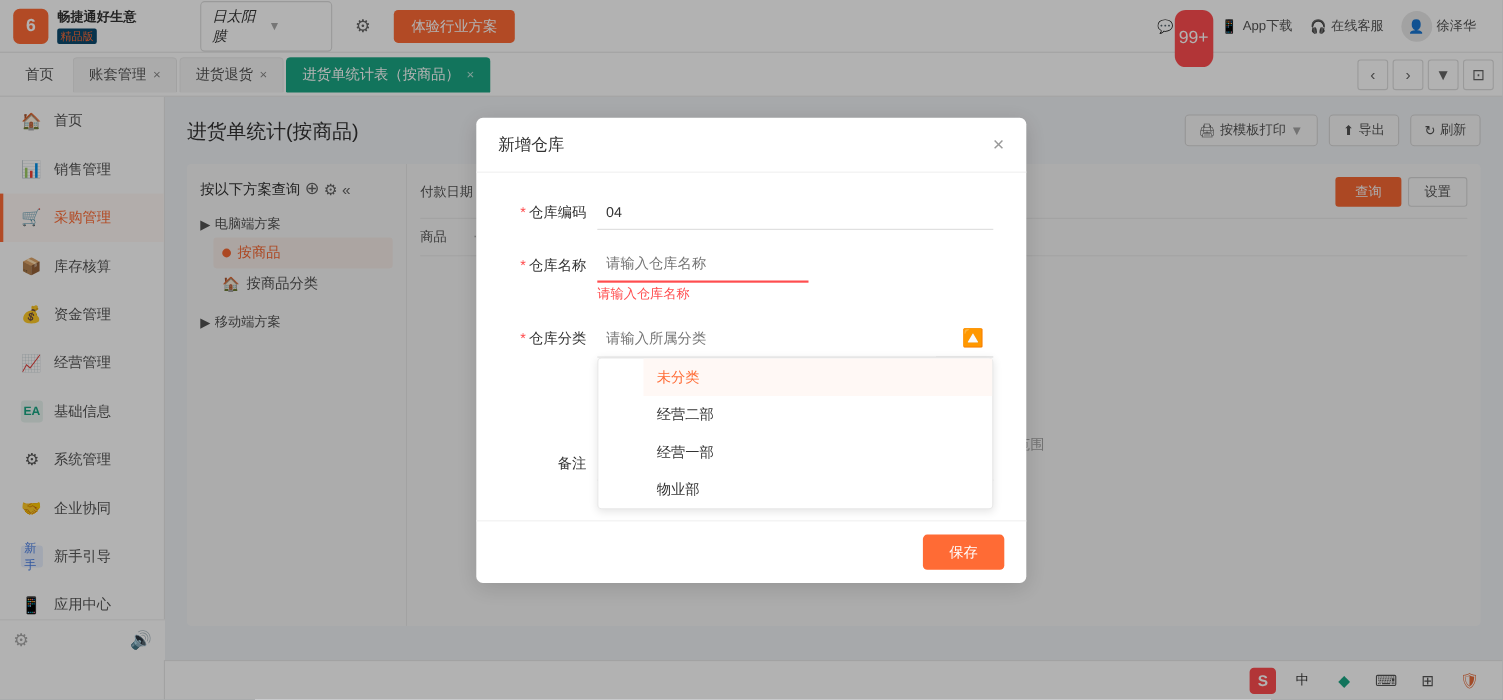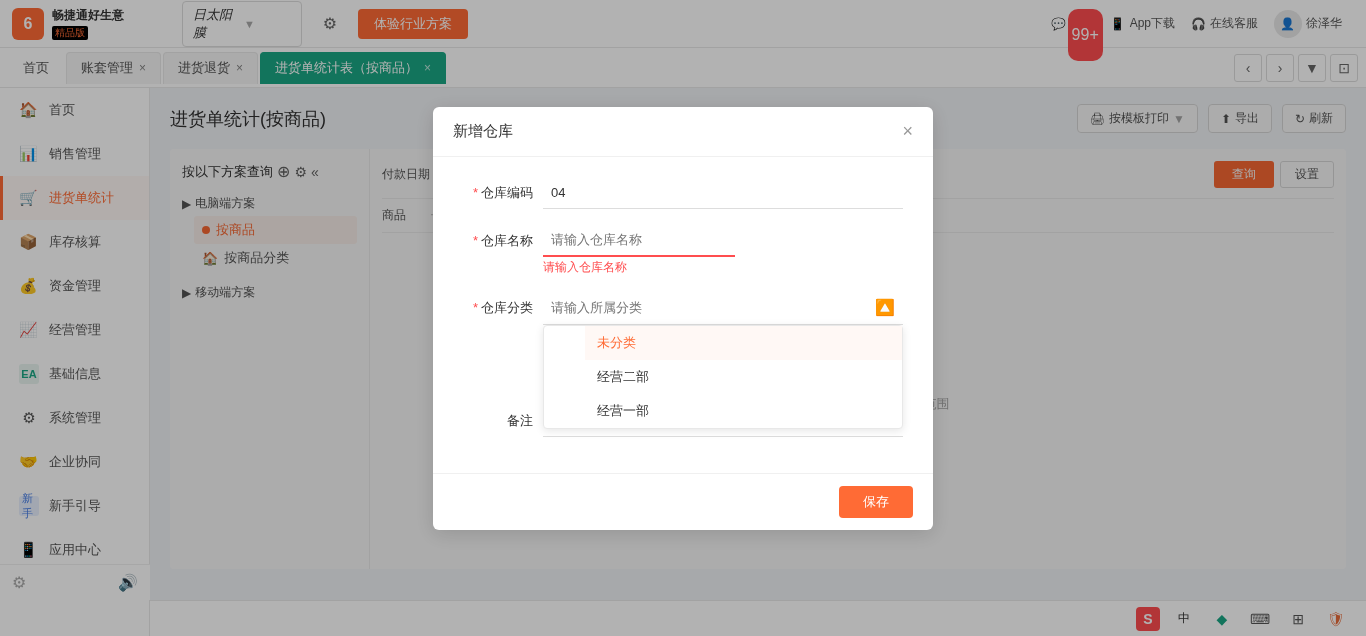--- a/index.html
+++ b/index.html
@@ -422,21 +422,21 @@
     }
   </style>
 </head>
 <body>
 
 <div class="top-header">
   <div class="logo-area">
     <div class="logo-icon">6</div>
     <div>
       <div style="font-size:12px;font-weight:bold;color:#333;">畅捷通好生意</div>
-      <div style="font-size:10px;color:#ff6b35;background:#000000;border-radius:2px;padding:0 3px;display:inline-block;margin-top:1px;">精品版</div>
+      <div style="font-size:10px;color:#ff6b35;background:#0c4a6e;border-radius:2px;padding:0 3px;display:inline-block;margin-top:1px;">精品版</div>
     </div>
   </div>
   <div class="header-middle">
     <div class="store-selector">
       <span>日太阳膜</span>
       <span style="color:#aaa;font-size:11px;">▼</span>
     </div>
     <div class="settings-icon">⚙</div>
     <button class="trial-btn">体验行业方案</button>
   </div>
@@ -493,21 +493,21 @@
     <div class="sidebar-item">
       <div class="sidebar-icon">🏠</div>
       <span>首页</span>
     </div>
     <div class="sidebar-item">
       <div class="sidebar-icon">📊</div>
       <span>销售管理</span>
     </div>
     <div class="sidebar-item active">
       <div class="sidebar-icon">🛒</div>
-      <span>进货单统计</span>
+      <span>采购管理</span>
     </div>
     <div class="sidebar-item">
       <div class="sidebar-icon">📦</div>
       <span>库存核算</span>
     </div>
     <div class="sidebar-item">
       <div class="sidebar-icon">💰</div>
       <span>资金管理</span>
     </div>
     <div class="sidebar-item">
@@ -683,20 +683,21 @@
         <div class="form-field" style="position:relative;">
           <div class="form-input-with-btn">
             <input type="text" class="form-input-plain" placeholder="请输入所属分类" style="">
             <span class="dropdown-arrow">🔼</span>
           </div>
 
           <div class="dropdown-menu">
             <div class="dropdown-item selected">未分类</div>
             <div class="dropdown-item">经营二部</div>
             <div class="dropdown-item">经营一部</div>
+            <div class="dropdown-item">物业部</div>
           </div>
         </div>
       </div>
 
       <div class="form-row" style="margin-top:80px;">
         <div class="form-label">备注</div>
         <div class="form-field">
           <input type="text" class="form-input" style="border-bottom: 1px solid rgb(221, 221, 221);">
         </div>
       </div>

